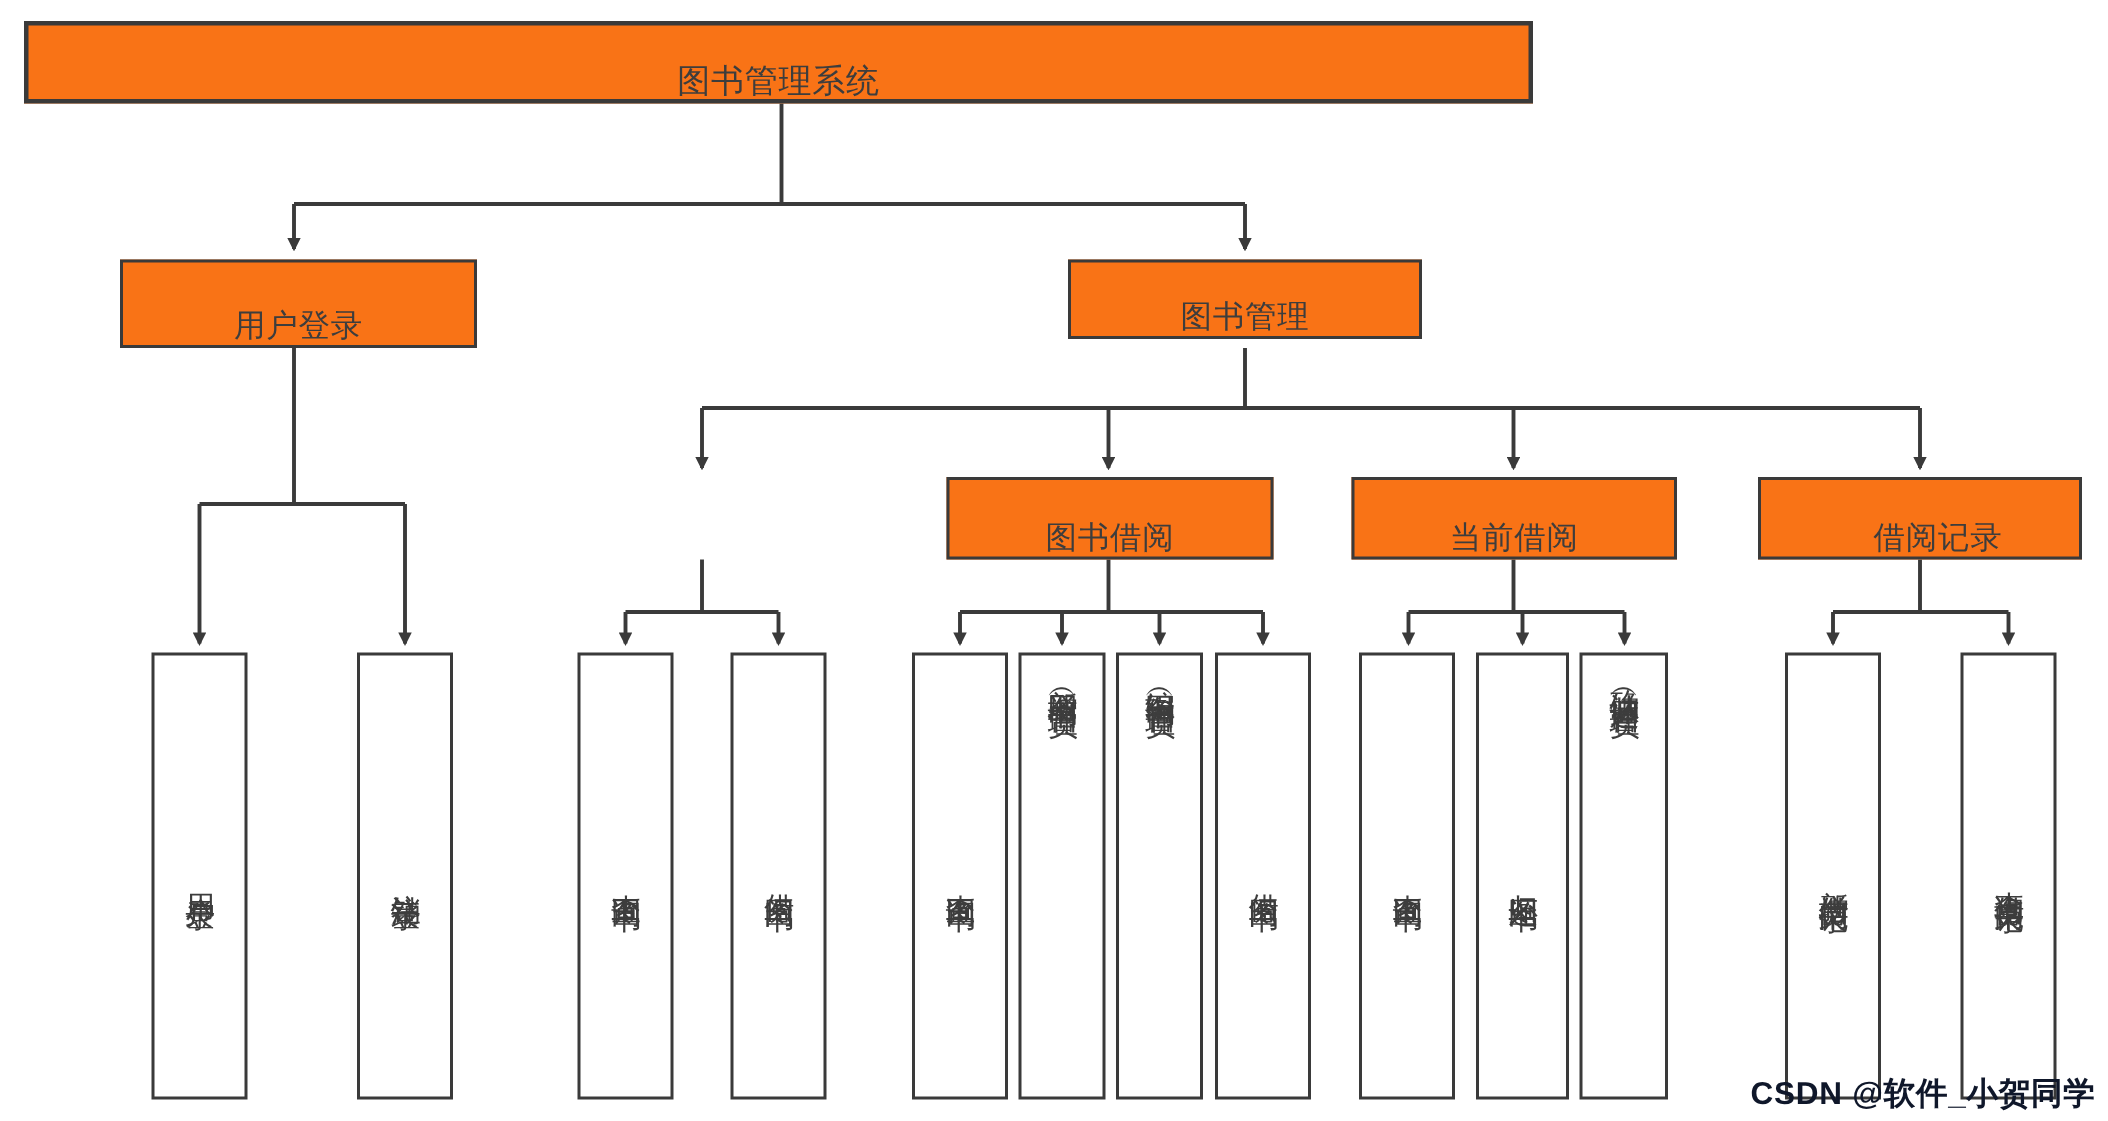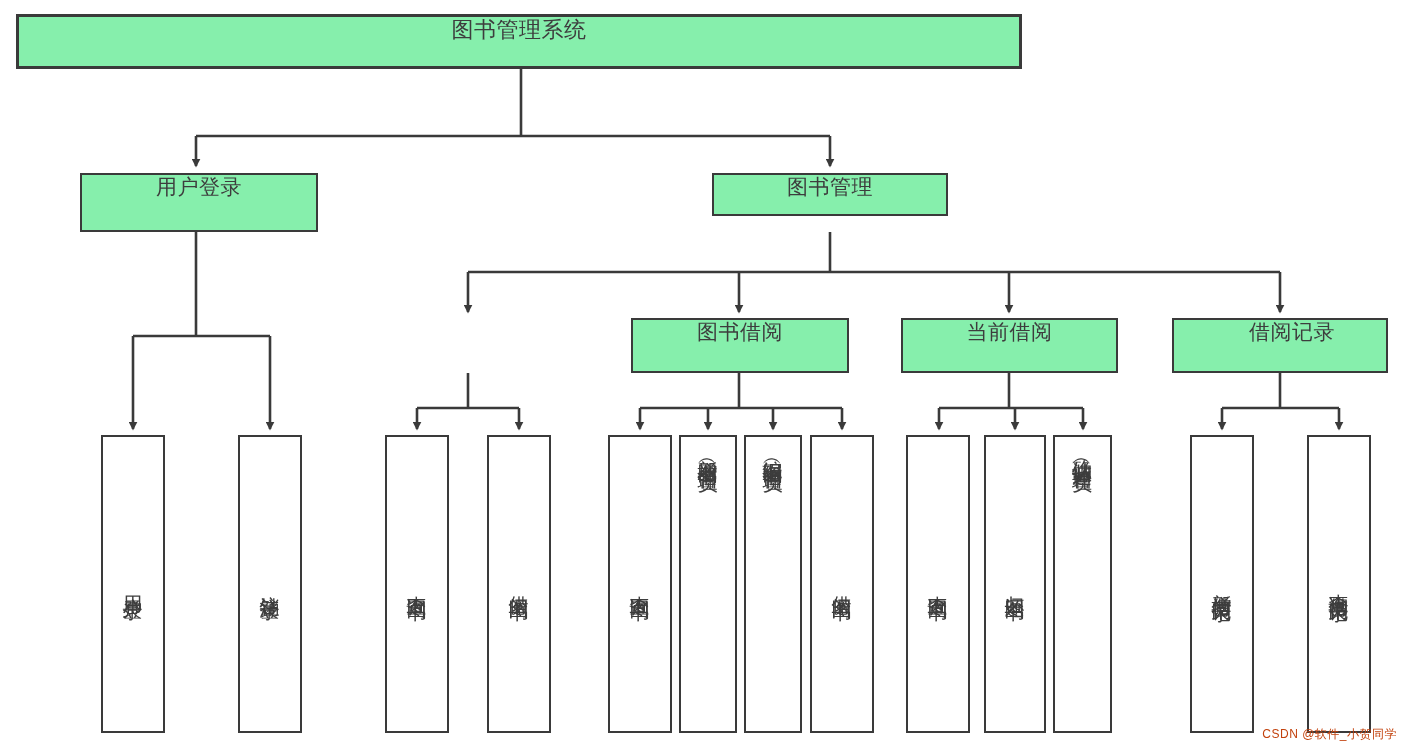--- a/index.html
+++ b/index.html
@@ -1,40 +1,40 @@
 <!DOCTYPE html>
 <html><head>
 <meta charset="utf-8">
 <style>
   html,body{margin:0;padding:0;background:#ffffff;}
   body{width:1405px;height:747px;overflow:hidden;
        font-family:"Liberation Sans","DejaVu Sans",sans-serif;}
   #diagram-root{position:relative;width:1405px;height:747px;background:#fff;}
   svg#diagram-svg{position:absolute;left:0;top:0;width:1405px;height:747px;display:block;}
 
-  .node-box{position:absolute;box-sizing:border-box;background:#86efac;
-            border:2.5px solid #3a3a3a;display:flex;align-items:flex-start;
+  .node-box{position:absolute;box-sizing:border-box;background:#f97316;
+            border:2.5px solid #3a3a3a;display:flex;align-items:flex-end;
             justify-content:center;}
   .node-box.root{border-width:3px;}
   .node-label{color:#3d3d3d;font-size:21px;line-height:1.15;letter-spacing:.5px;
               white-space:nowrap;}
   .node-box.root .node-label{font-size:22px;}
 
   .leaf-box{position:absolute;box-sizing:border-box;background:#ffffff;
             border:2.5px solid #3a3a3a;display:flex;justify-content:center;}
   .leaf-box.centerv{align-items:center;}
   .leaf-box.topv{align-items:flex-start;padding-top:7px;}
   .leaf-label{color:#3d3d3d;font-size:20px;line-height:1.30;
               writing-mode:vertical-rl;text-orientation:upright;
               -webkit-writing-mode:vertical-rl;
               letter-spacing:2px;white-space:nowrap;}
 
-  #watermark{position:absolute;right:8px;bottom:4px;color:#c2410c;
-             font-size:12px;letter-spacing:.5px;white-space:nowrap;
-             pointer-events:none;}
+  #watermark{position:absolute;right:8px;bottom:4px;color:#0f172a;
+             font-size:21px;letter-spacing:.5px;white-space:nowrap;
+             pointer-events:none;font-weight:bold;}
 </style>
 </head>
 <body>
 
 <div id="diagram-root">
 
   <svg id="diagram-svg" viewBox="0 0 1405 747" xmlns="http://www.w3.org/2000/svg">
     <defs>
       <marker id="arrowhead" markerWidth="9" markerHeight="9" refX="7.4" refY="4.5" orient="auto" markerUnits="userSpaceOnUse">
         <path d="M0,0 L9,4.5 L0,9 z" fill="#3a3a3a"></path>
@@ -85,21 +85,21 @@
     </g>
   </svg>
 
   <div class="node-box root" style="left:16px;top:14px;width:1006px;height:55px;">
     <span class="node-label">图书管理系统</span>
   </div>
 
   <div class="node-box" style="left:80px;top:173px;width:238px;height:59px;">
     <span class="node-label">用户登录</span>
   </div>
-  <div class="node-box" style="left:712px;top:173px;width:236px;height:43px;">
+  <div class="node-box" style="left:712px;top:173px;width:236px;height:53px;">
     <span class="node-label">图书管理</span>
   </div>
 
   <div class="node-box" style="left:901px;top:318px;width:217px;height:55px;">
     <span class="node-label">当前借阅</span>
   </div>
   <div class="node-box" style="left:631px;top:318px;width:218px;height:55px;">
     <span class="node-label">图书借阅</span>
   </div>
   <div class="node-box" style="left:1172px;top:318px;width:216px;height:55px;padding-left:24px;">

